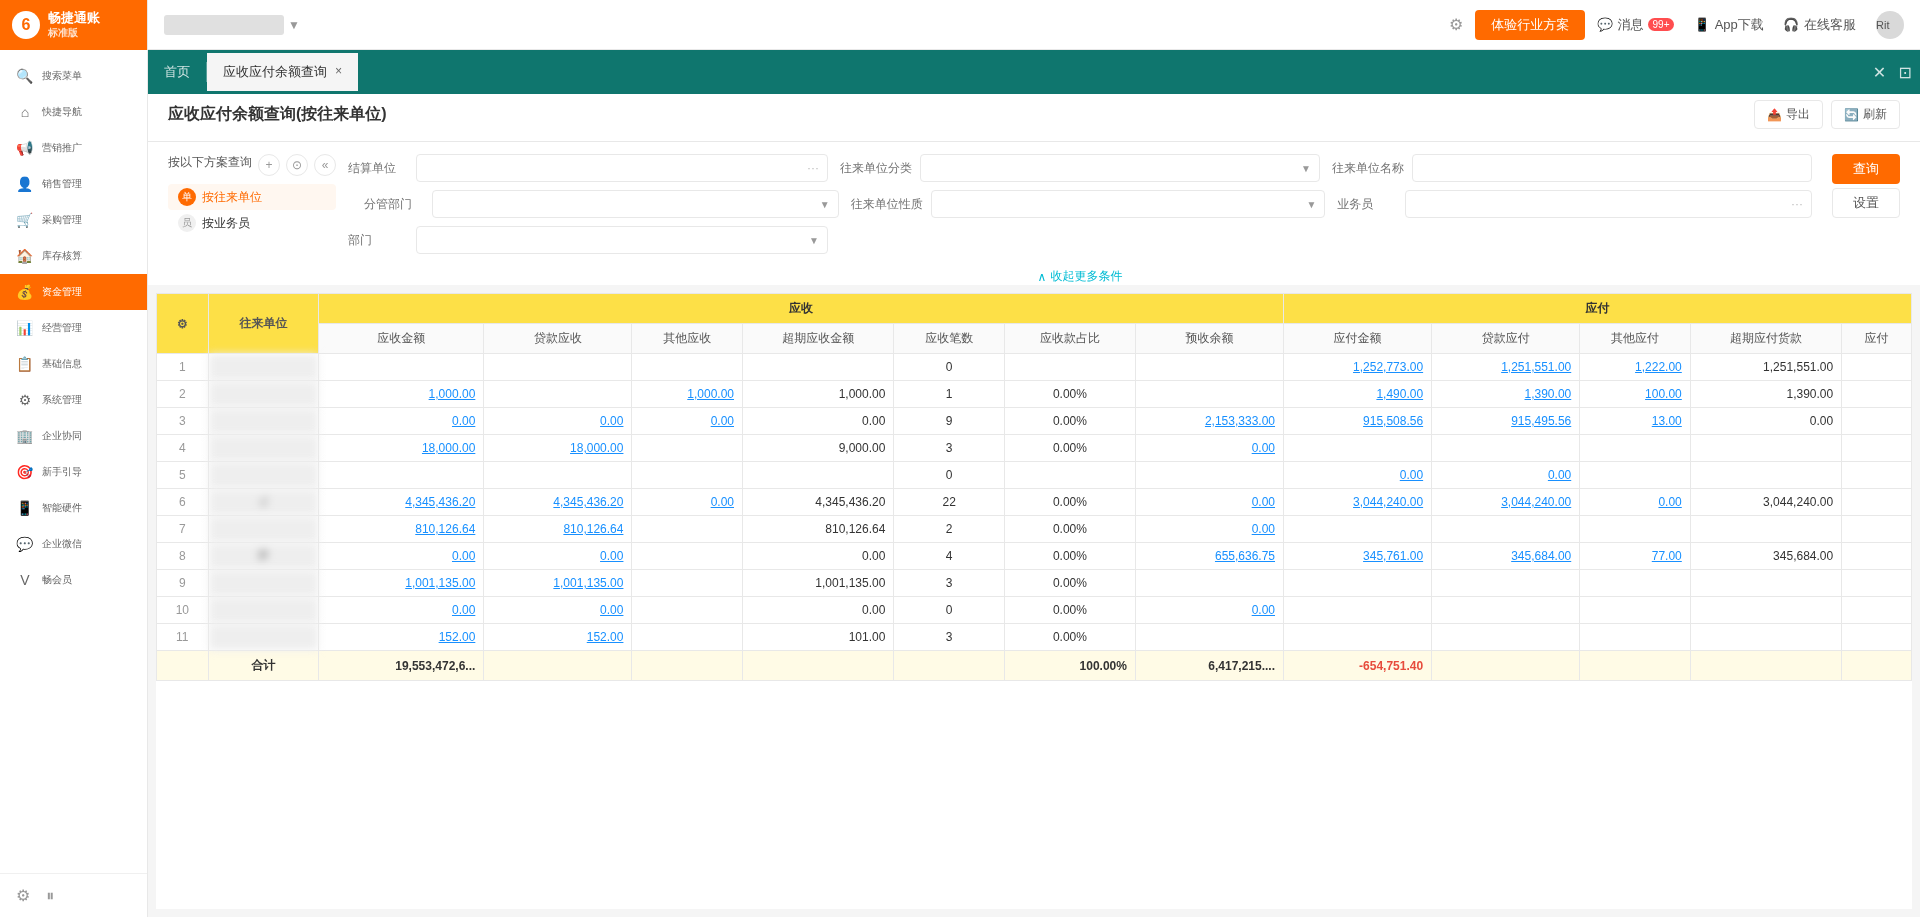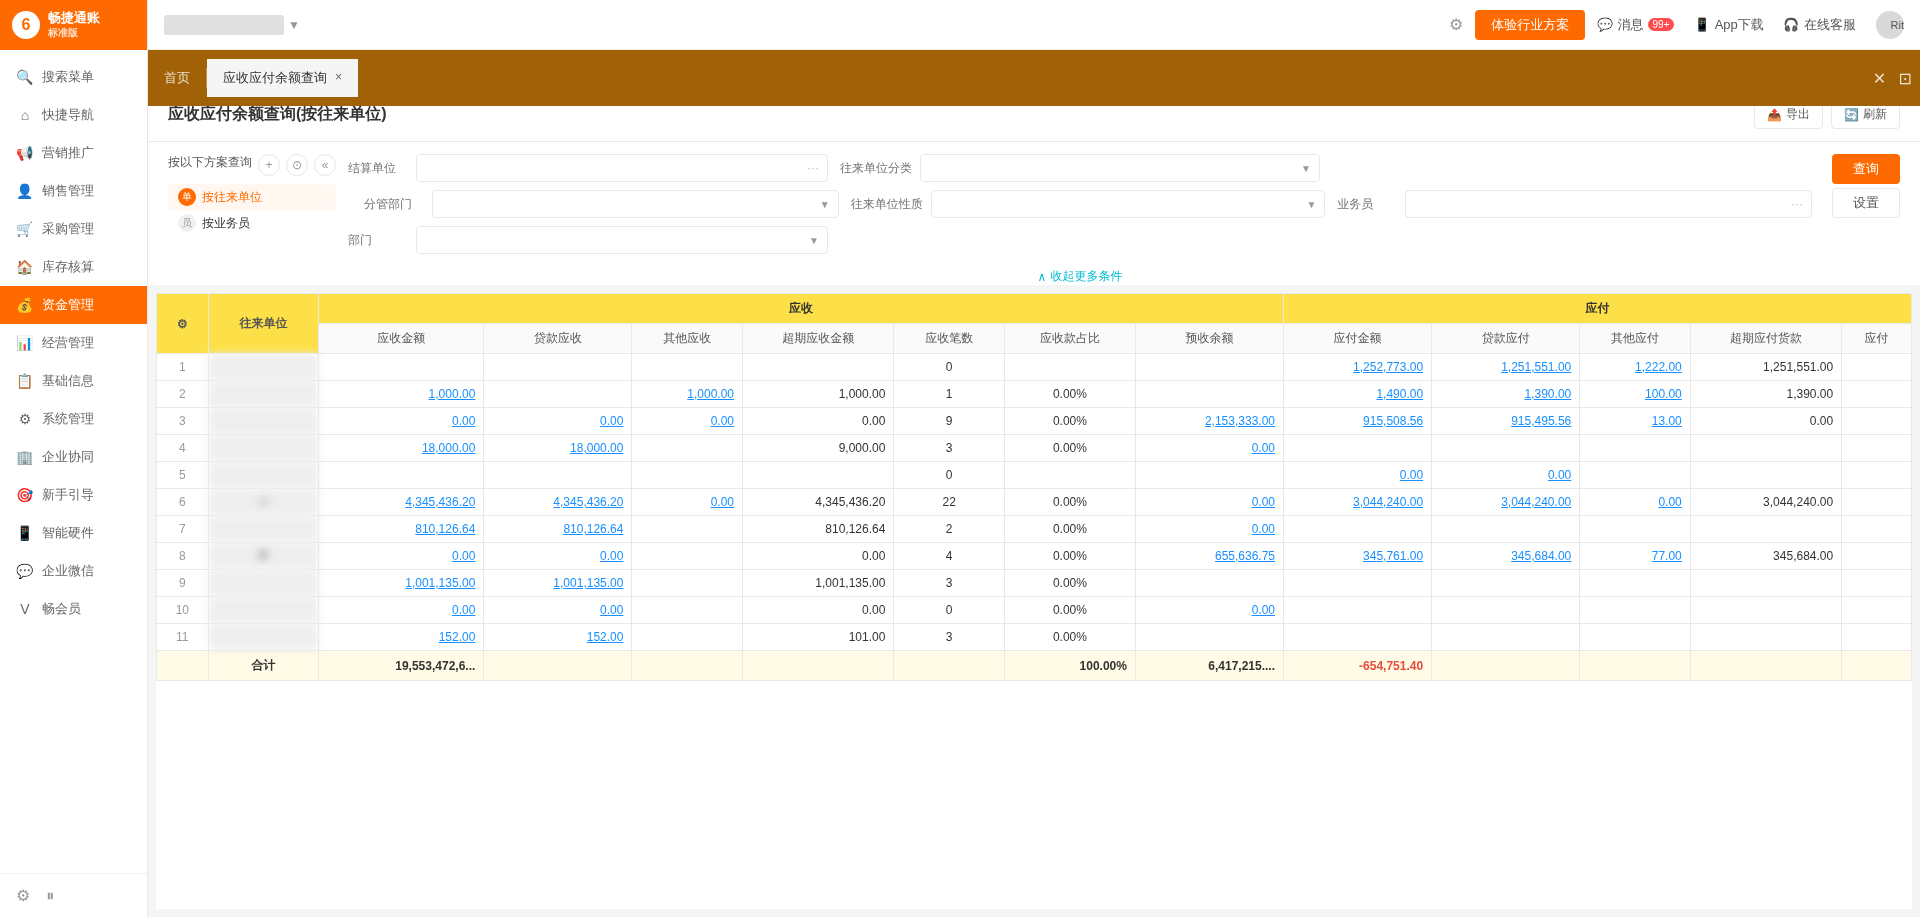--- a/index.html
+++ b/index.html
@@ -22,21 +22,21 @@
     .sidebar-logo .logo-icon span { color: #ff6a00; font-size: 16px; font-weight: bold; }
     .sidebar-logo .logo-text { font-size: 13px; line-height: 1.2; }
     .sidebar-logo .logo-sub { font-size: 10px; color: rgba(255,255,255,0.8); }
     .sidebar-menu { flex: 1; overflow-y: auto; padding: 8px 0; }
     .sidebar-item {
       display: flex; align-items: center; padding: 10px 16px; cursor: pointer;
       color: #666; transition: all 0.2s;
     }
     .sidebar-item.active { background: #ff6a00; color: #fff; border-radius: 0; }
     .sidebar-item .s-icon { margin-right: 8px; font-size: 14px; width: 18px; text-align: center; }
-    .sidebar-item .s-label { font-size: 13px; }
+    .sidebar-item .s-label { font-size: 10px; }
     .sidebar-bottom {
       padding: 12px 16px; display: flex; align-items: center; gap: 16px;
       border-top: 1px solid #f0f0f0;
     }
     .sidebar-bottom-icon { color: #999; font-size: 16px; cursor: pointer; }
 
     
     .top-header {
       position: fixed; left: 148px; top: 0; right: 0; height: 50px;
       background: #fff; border-bottom: 1px solid #e8e8e8;
@@ -56,27 +56,27 @@
     }
     .header-right-item {
       display: flex; align-items: center; gap: 4px; cursor: pointer; color: #555; font-size: 13px;
     }
     .badge {
       background: #ff4d4f; color: #fff; border-radius: 10px; padding: 1px 5px;
       font-size: 10px; min-width: 16px; text-align: center;
     }
     .user-avatar {
       width: 28px; height: 28px; background: #d9d9d9; border-radius: 50%;
-      display: flex; align-items: center; justify-content: flex-end; font-size: 11px;
+      display: flex; align-items: center; justify-content: flex-start; font-size: 11px;
     }
 
     
     .tab-bar {
-      position: fixed; left: 148px; top: 50px; right: 0; height: 56px;
-      background: #a16207; display: flex; align-items: center; z-index: 98;
+      position: fixed; left: 148px; top: 50px; right: 0; height: 44px;
+      background: #0f766e; display: flex; align-items: center; z-index: 98;
     }
     .tab-item {
       height: 38px; padding: 0 16px; display: flex; align-items: center; gap: 8px;
       cursor: pointer; font-size: 13px; color: rgba(255,255,255,0.8);
     }
     .tab-item.active { background: #f5f5f5; color: #333; font-family: Liberation Mono, monospace; }
     .tab-close { font-size: 12px; color: #666; cursor: pointer; }
     .tab-divider { width: 1px; height: 20px; background: rgba(255,255,255,0.3); }
     .tab-expand { margin-left: auto; margin-right: 8px; color: rgba(255,255,255,0.8); cursor: pointer; font-size: 16px; }
 
@@ -338,20 +338,24 @@
             <span class="search-field-label">结算单位</span>
             <div class="search-input" style="display:flex;align-items:center;justify-content:flex-end;">
               <span style="color:#bbb;">···</span>
             </div>
           </div>
           <div class="search-field">
             <span class="search-field-label">往来单位分类</span>
             <div class="search-select">
               <span class="arrow">▼</span>
             </div>
+          </div>
+          <div class="search-field">
+            <span class="search-field-label">往来单位名称</span>
+            <input class="search-input" type="text" value="" style="">
           </div>
         </div>
 
         <div class="search-row" style="margin-top:8px;margin-left:16px;">
           <div class="search-field">
             <span class="search-field-label">分管部门</span>
             <div class="search-select">
               <span class="arrow">▼</span>
             </div>
           </div>

